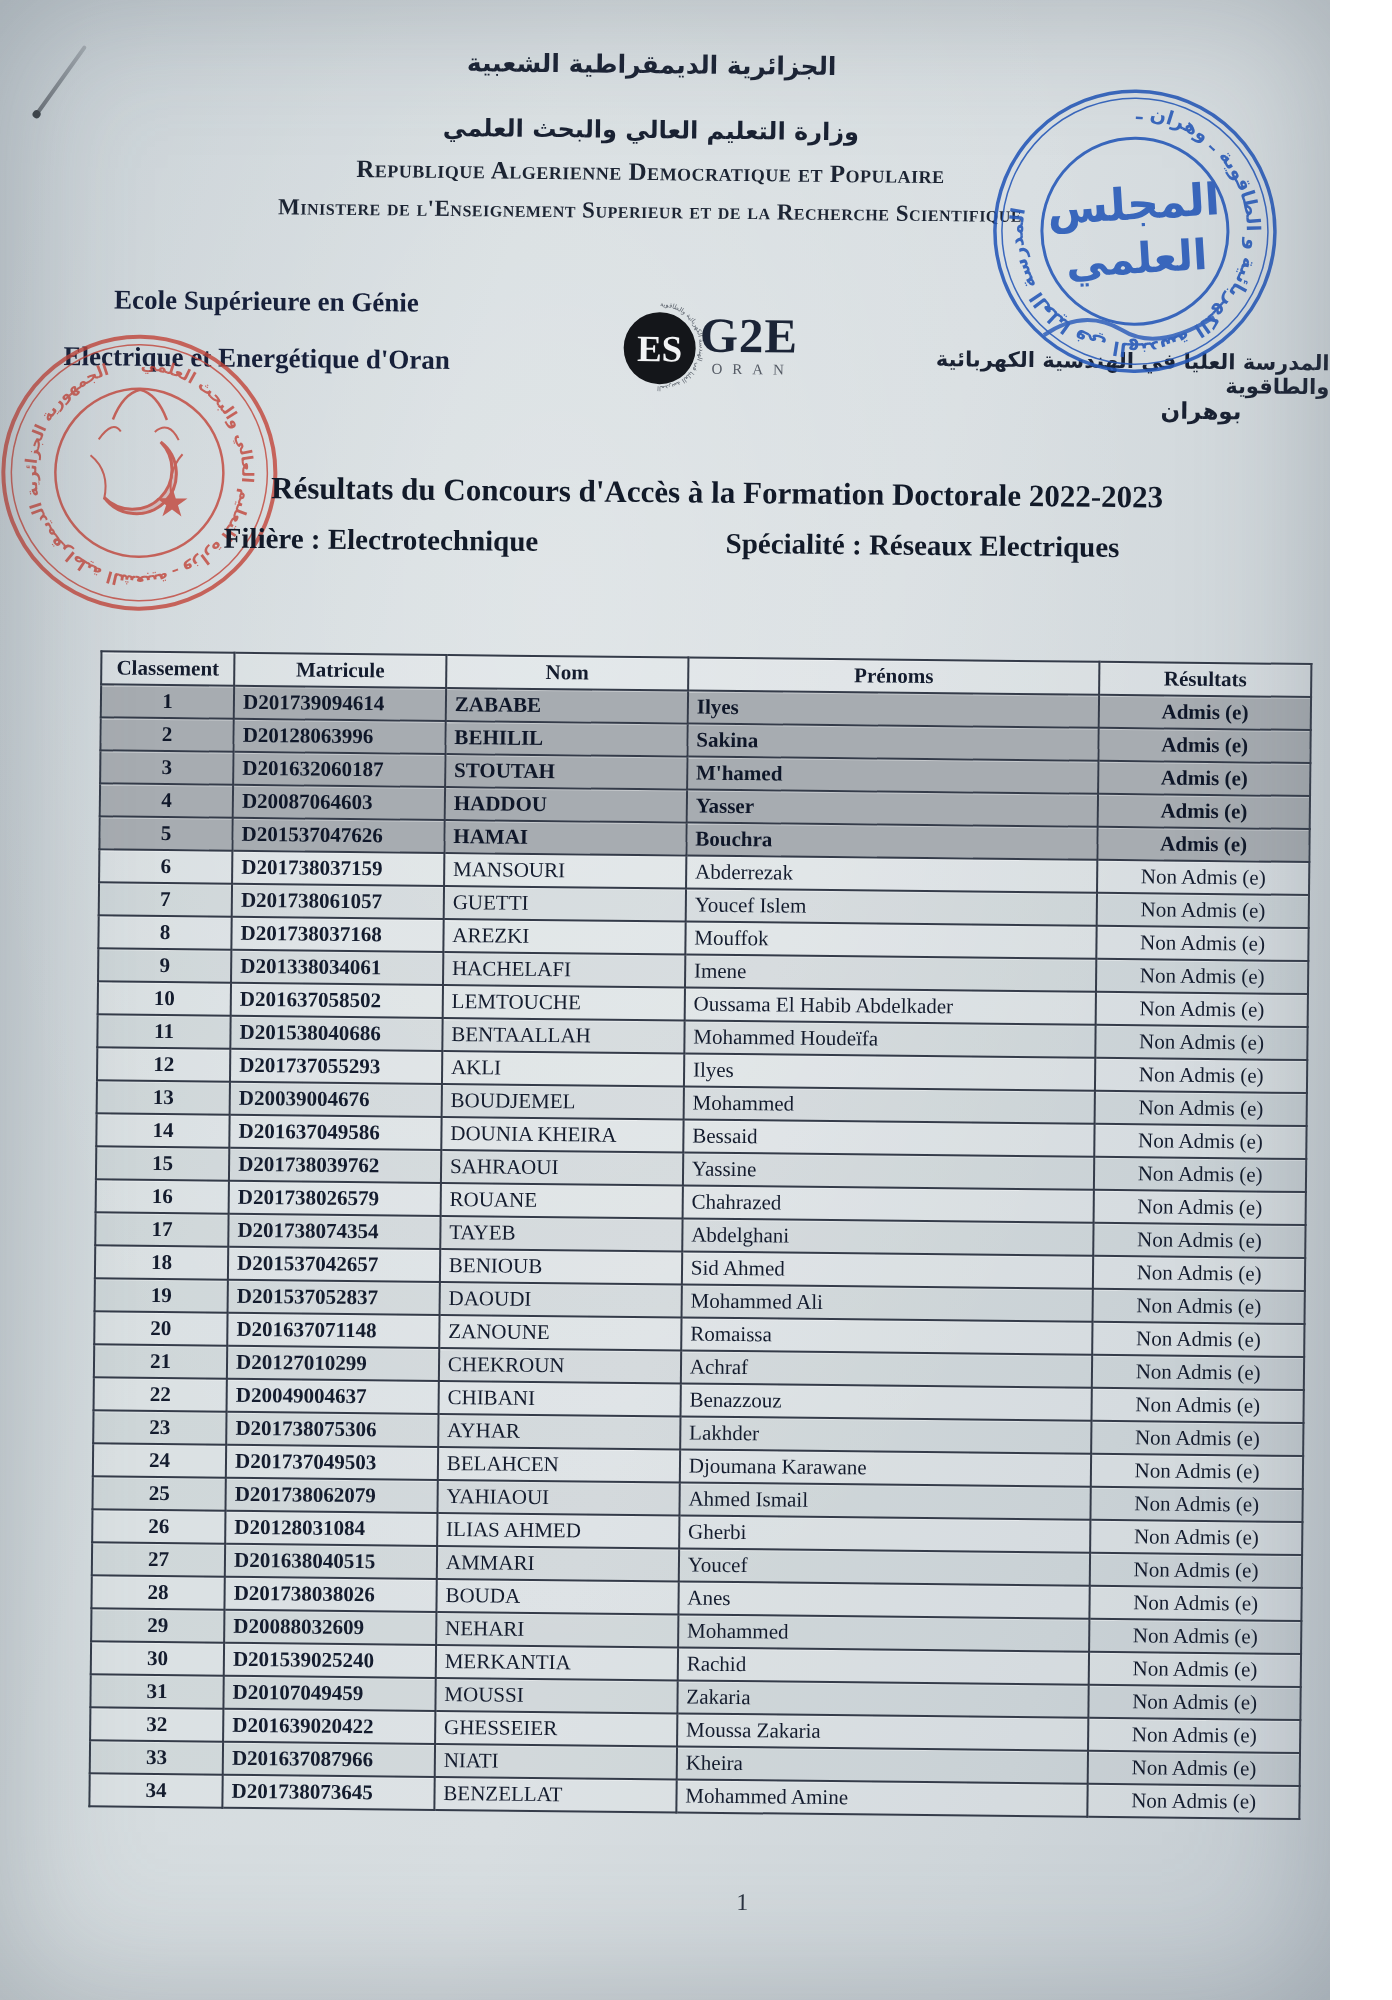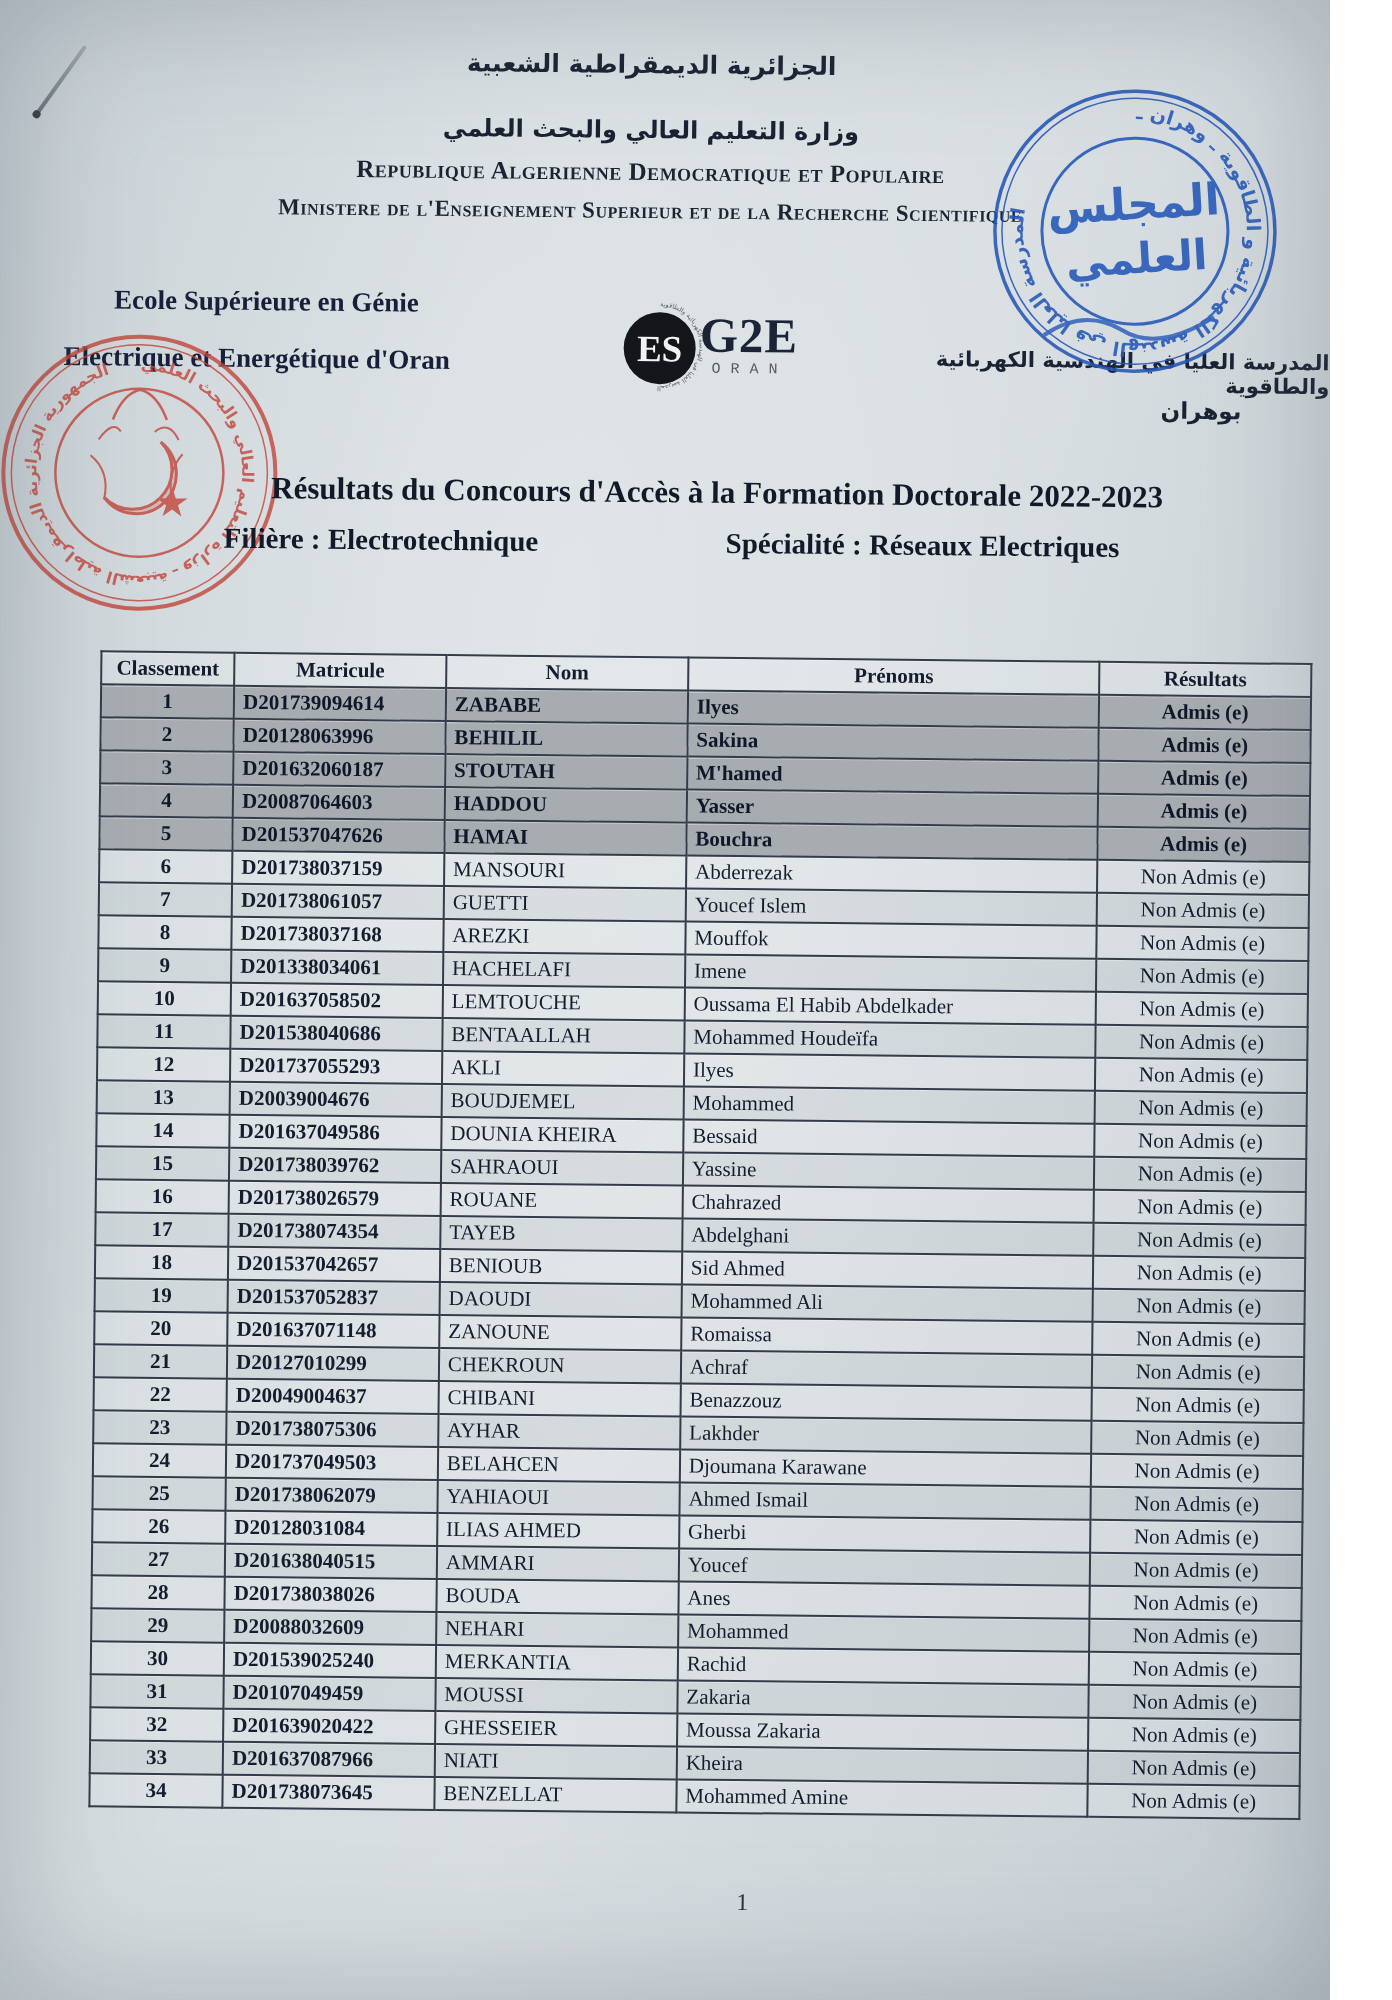--- a/index.html
+++ b/index.html
@@ -31,21 +31,21 @@
   .fr2{top:198px;font-size:23px;}
 
   .school{position:absolute;font-weight:bold;font-size:27px;color:#17203a;}
   .school1{left:110px;top:290px;}
   .school2{left:60px;top:347px;}
 
   
   .logo{position:absolute;left:608px;top:298px;width:200px;height:100px;}
   .logo svg{position:absolute;left:0;top:0;}
   .logo .g2e{position:absolute;left:88px;top:8px;font-size:49px;font-weight:bold;color:#1b2436;letter-spacing:1px;}
-  .logo .oran{position:absolute;left:100px;top:62px;font-family:Liberation Mono, monospace;font-size:15px;color:#565c66;letter-spacing:10px;}
+  .logo .oran{position:absolute;left:100px;top:62px;font-family:Liberation Serif, serif;font-size:15px;color:#565c66;letter-spacing:10px;}
 
   
   .school-ar{position:absolute;right:4px;top:344px;width:440px;text-align:right;
     font-family:"DejaVu Sans",sans-serif;font-weight:bold;font-size:21px;color:#1a2233;direction:rtl;}
   .school-ar-city{position:absolute;left:1128px;top:392px;width:140px;text-align:center;
     font-family:"DejaVu Sans",sans-serif;font-weight:bold;font-size:23px;color:#1a2233;}
 
   .stamp-blue{position:absolute;left:980px;top:76px;opacity:.88;}
   .stamp-red{position:absolute;left:-8px;top:333px;opacity:.8;}
 

